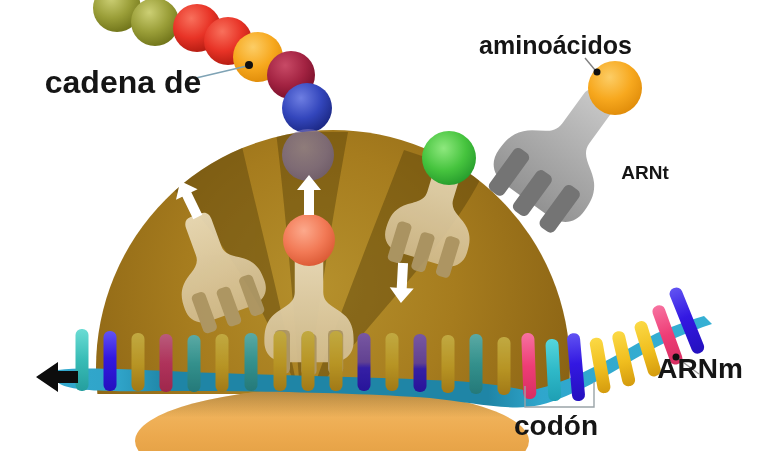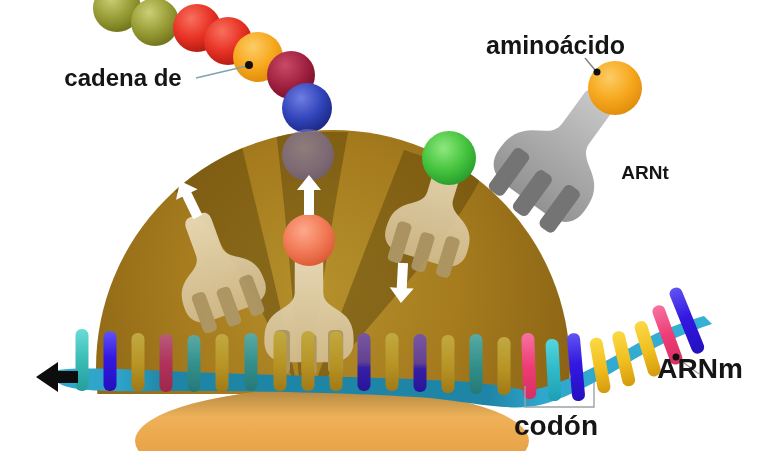--- a/index.html
+++ b/index.html
@@ -5,21 +5,21 @@
   html,body{margin:0;padding:0;background:#ffffff;}
   .stage{
     position:relative;width:768px;height:451px;overflow:hidden;background:#ffffff;
     font-family:"Liberation Sans",sans-serif;
   }
   .stage svg{position:absolute;left:0;top:0;}
   .lbl{
     position:absolute;color:#151515;font-weight:700;line-height:1.18;
     white-space:nowrap;text-align:center;
   }
-  .lbl-chain{left:18px;top:64px;width:210px;font-size:24px;white-space:normal;}
+  .lbl-chain{left:18px;top:64px;width:210px;font-size:32px;white-space:normal;}
   .lbl-amino{left:468px;top:31px;width:175px;font-size:25px;}
   .lbl-arnt{left:600px;top:162px;width:90px;font-size:19px;}
   .lbl-arnm{left:650px;top:352px;width:100px;font-size:28px;}
   .lbl-codon{left:508px;top:409px;width:96px;font-size:28px;}
   .peg-dim{filter:brightness(0.78) saturate(0.9);}
 </style>
 </head>
 <body>
 
 <div class="stage">
@@ -252,17 +252,17 @@
     <circle cx="597" cy="72" r="3.5" fill="#101010"></circle>
     <line x1="676" y1="357" x2="699" y2="374" stroke="#9a9a9a" stroke-width="1.4"></line>
     <circle cx="676" cy="357" r="3.5" fill="#101010"></circle>
     <polyline points="525,386 525,407 594,407 594,382" fill="none" stroke="#9aa4a8" stroke-width="1.4"></polyline>
   </g>
 </svg>
 
   <div class="lbl lbl-chain">
     <span>cadena de</span><br>
   </div>
-  <div class="lbl lbl-amino">aminoácido</div>
+  <div class="lbl lbl-amino">aminoácidos</div>
   <div class="lbl lbl-arnt">ARNt</div>
   <div class="lbl lbl-arnm">ARNm</div>
   <div class="lbl lbl-codon">codón</div>
 </div>
 
 </body></html>

